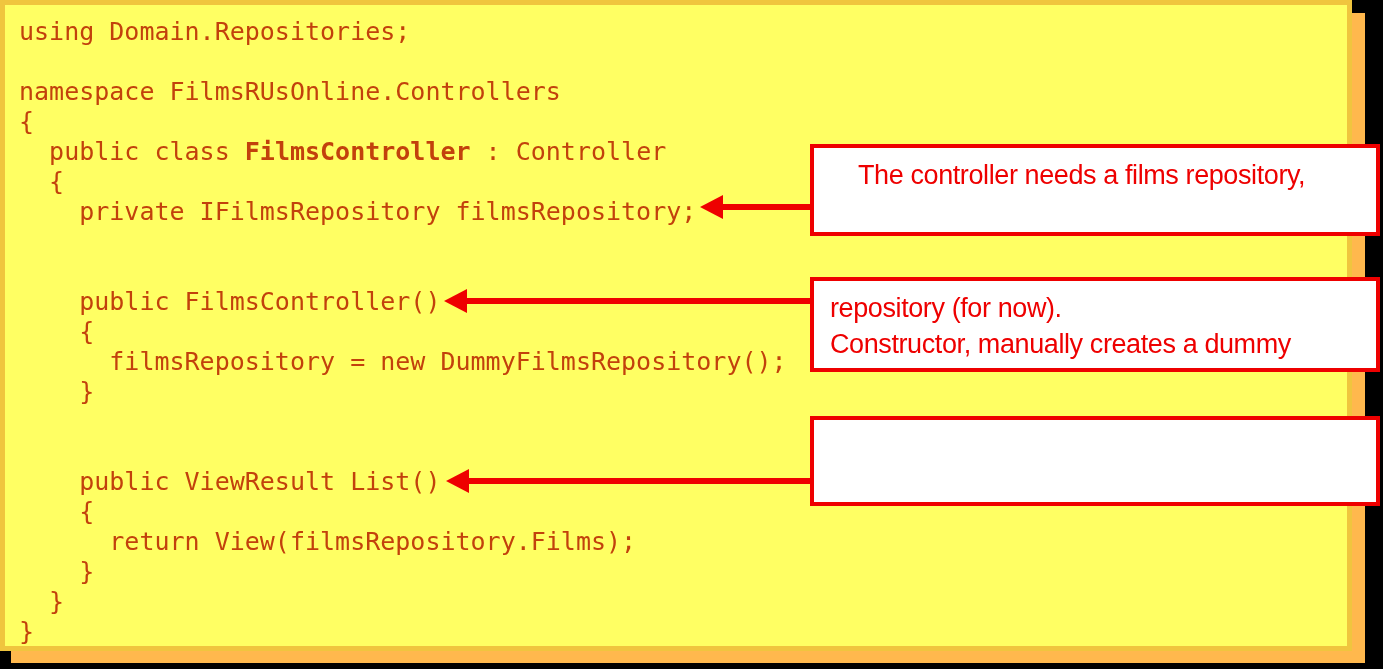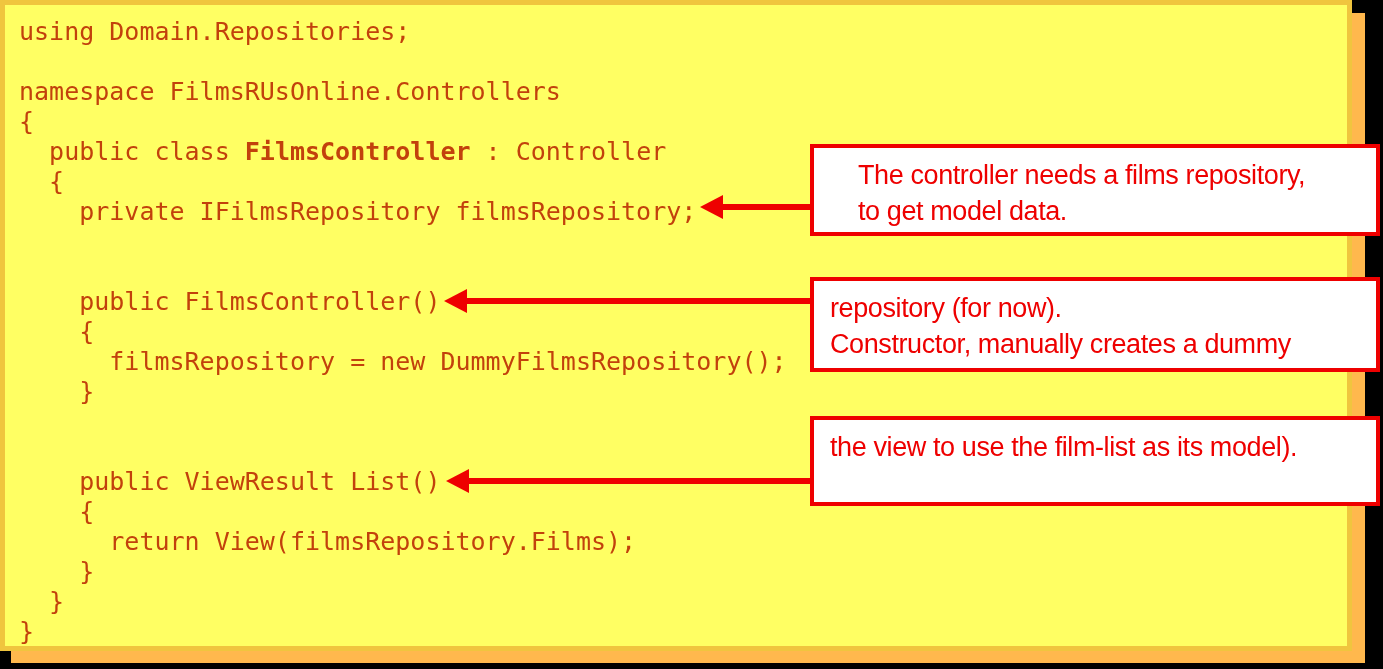--- a/index.html
+++ b/index.html
@@ -87,23 +87,21 @@
   <div class="arrow-head" style="left:444px;"></div>
 </div>
 
 <div class="arrow" style="left:0; top:481px;">
   <div class="arrow-line" style="left:467px; width:345px;"></div>
   <div class="arrow-head" style="left:446px;"></div>
 </div>
 
 <div class="callout" style="top:144px; height:92px;padding-left:44px;">
   <div class="callout-line">The controller needs a films repository,</div>
-  <div class="callout-line">to get model data.</div>
 </div>
 
 <div class="callout" style="top:277px; height:95px;">
   <div class="callout-line">repository (for now).</div>
   <div class="callout-line">Constructor, manually creates a dummy</div>
 </div>
 
 <div class="callout" style="top:416px; height:90px;">
-  <div class="callout-line">the view to use the film-list as its model).</div>
 </div>
 
 </body></html>

